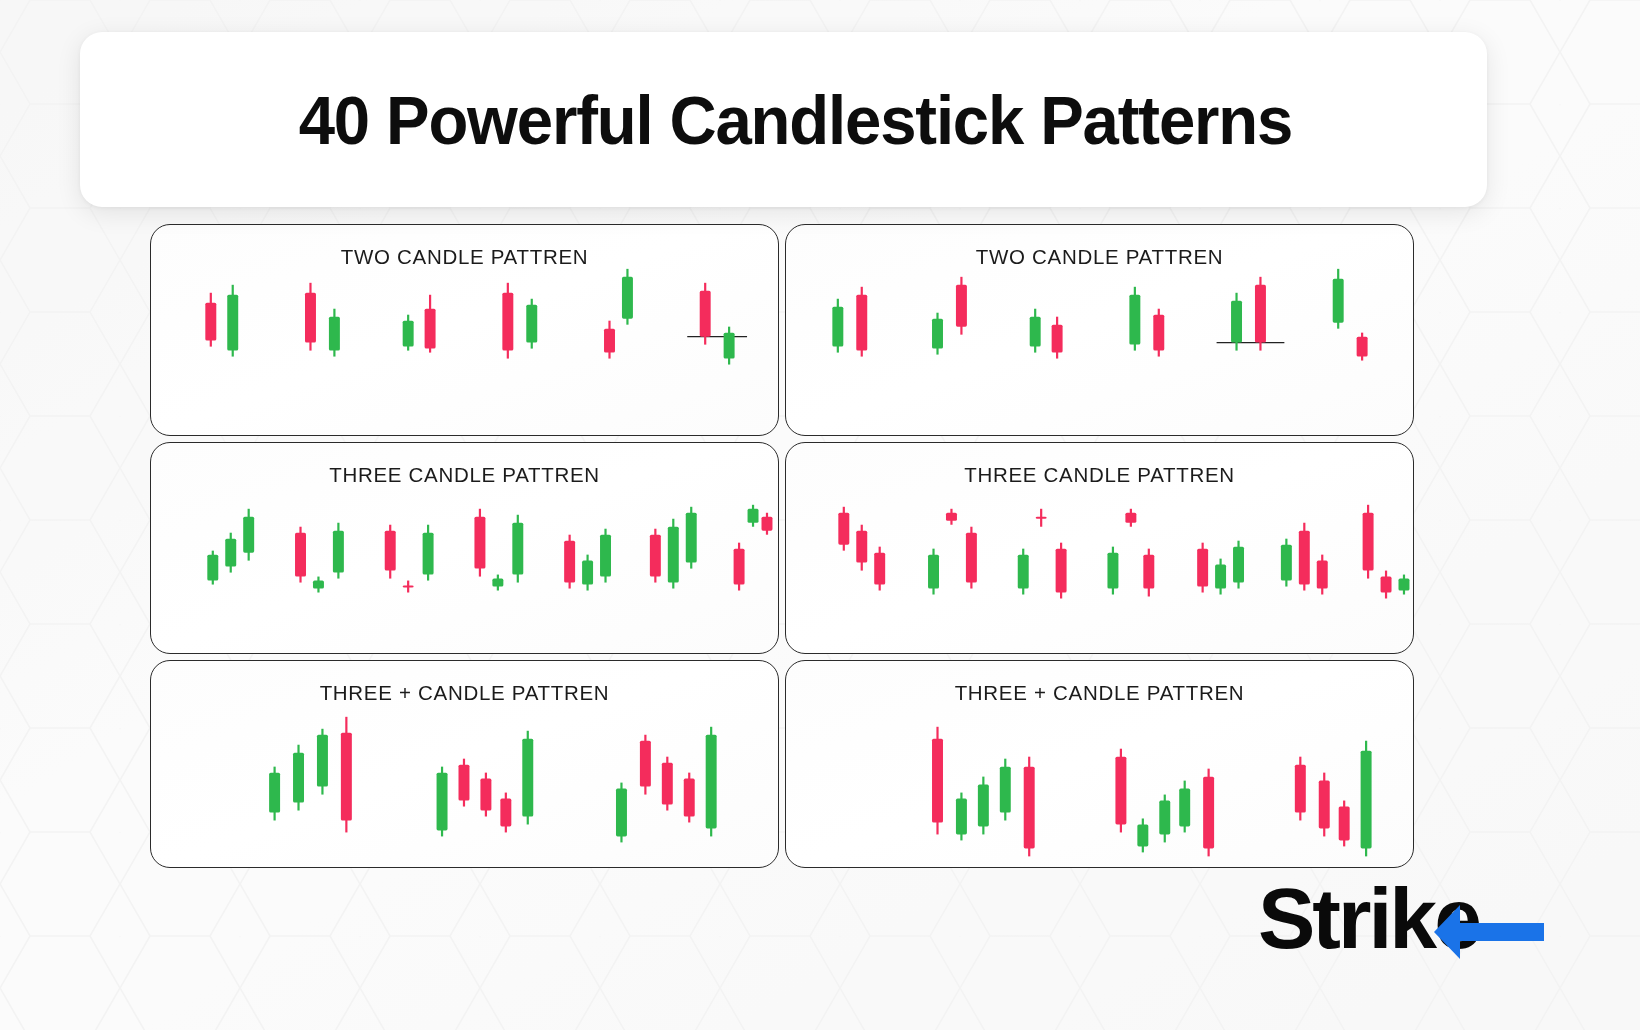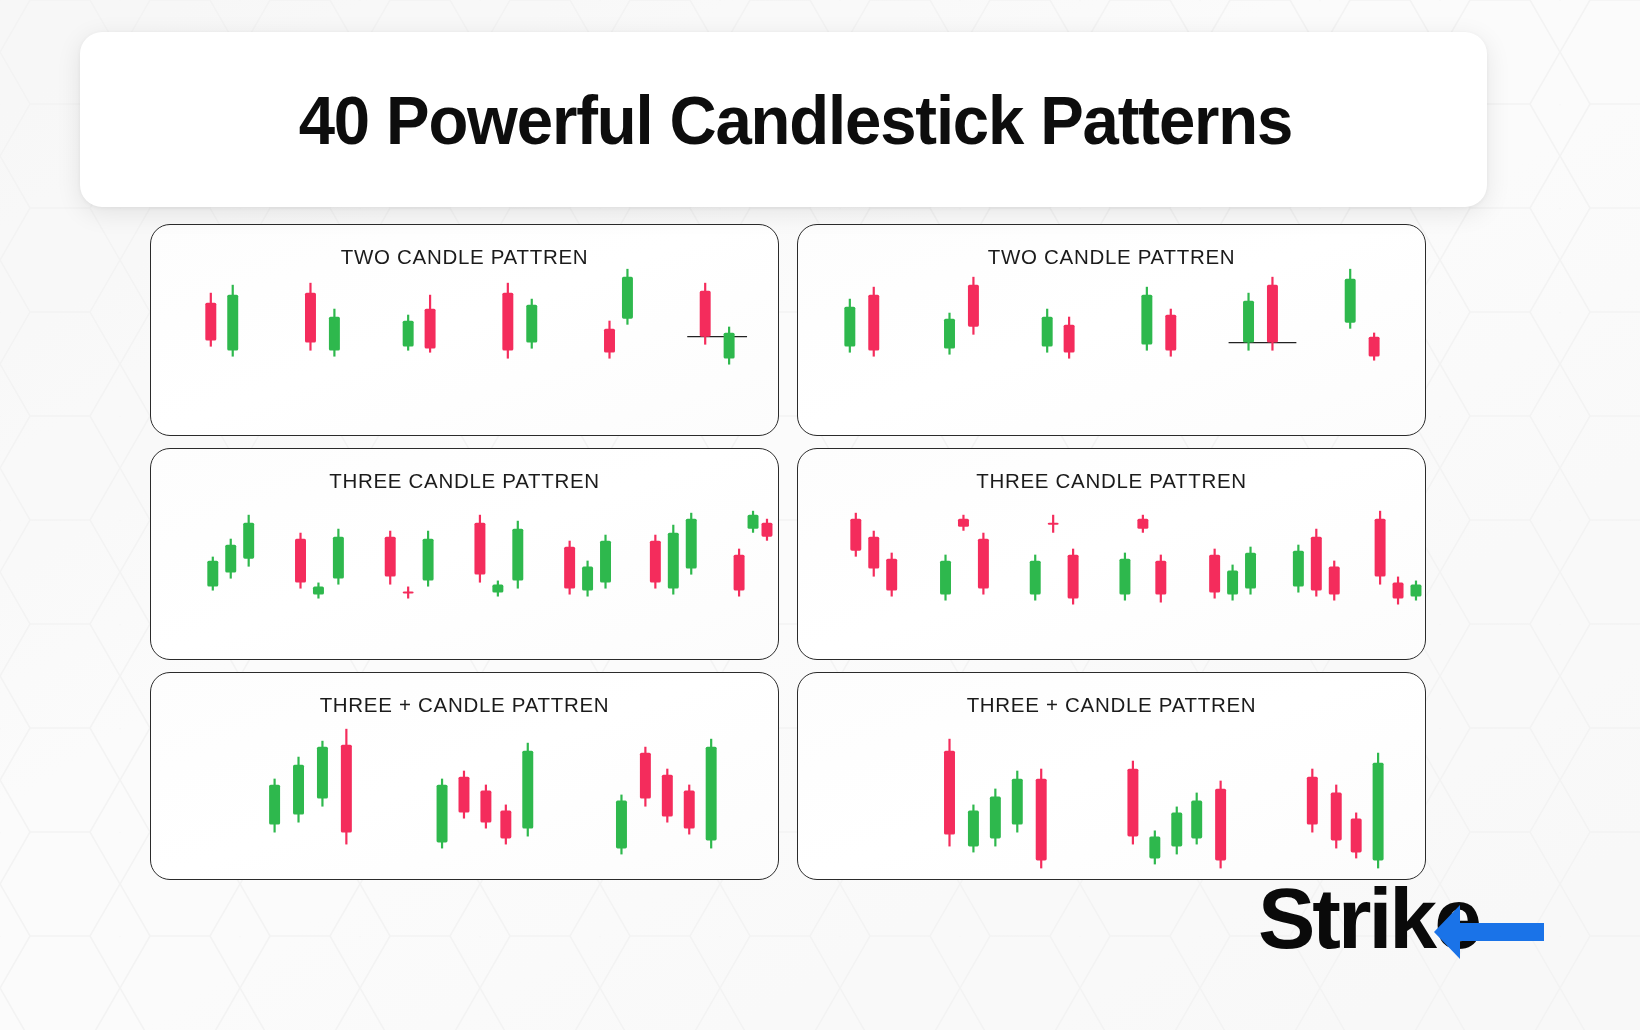--- a/index.html
+++ b/index.html
@@ -53,20 +53,21 @@
     left: 150px;
     top: 224px;
     width: 1276px;
     height: 656px;
     display: grid;
     grid-template-columns: 629px 629px;
     grid-template-rows: 212px 212px 208px;
     column-gap: 18px;
     row-gap: 12px;
     z-index: 2;
+    gap: 6px;
   }
 
   .panel {
     background: linear-gradient(160deg, #fdfdfd 0%, #ffffff 48%, #fcfcfc 100%);
     border: 1.3px solid #2b2b2b;
     border-radius: 20px;
     position: relative;
     overflow: hidden;
   }
 

